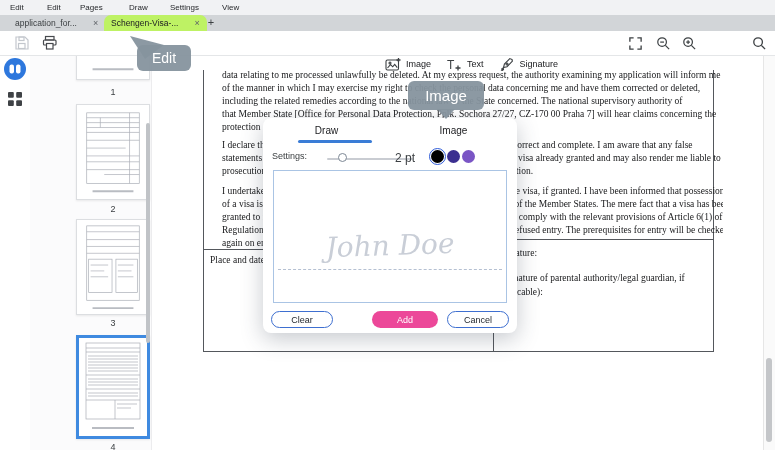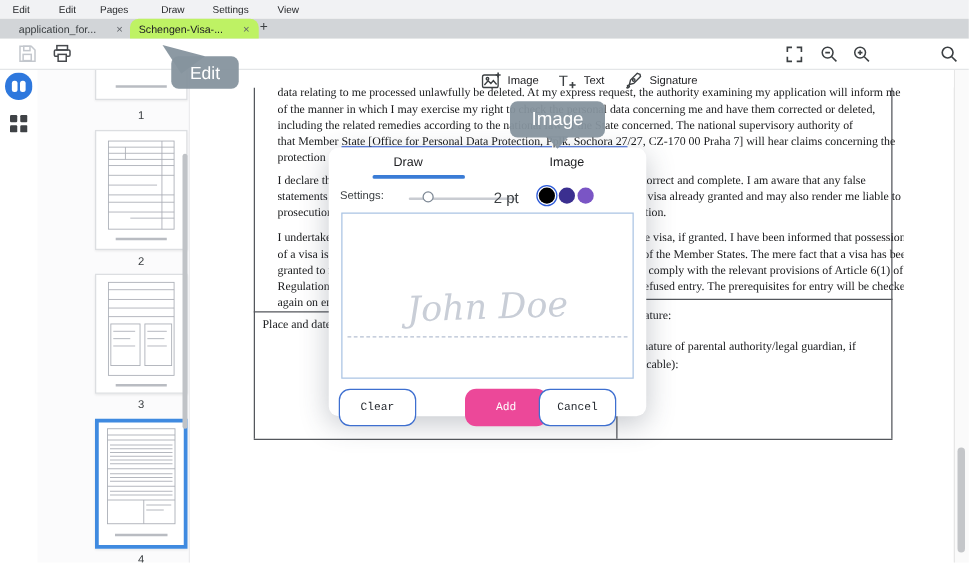--- a/index.html
+++ b/index.html
@@ -77,26 +77,26 @@
     border:1.5px solid #2e5bd8; }
   #dot1 { left:168px; top:32px; background:#000; }
   #dot2 { left:184px; background:#3b2f90; }
   #dot3 { left:199px; background:#7a55c5; }
   #sig-canvas { position:absolute; left:10px; top:52px; width:234px; height:133px;
     border:1px solid #aac4e4; background:#fff; }
   #sig-dash { position:absolute; left:4px; right:4px; top:98px; border-top:1px dashed #b5c0d2; }
   #sig-text { position:absolute; left:0; right:0; top:58px; text-align:center;
     font-family:"DejaVu Serif", serif; font-style:italic; font-size:28px; color:#c9ced7;
     transform:rotate(-2deg); }
-  .dlg-btn { position:absolute; top:193px; height:30px; border-radius:9px; font-size:9px;
-    display:flex; align-items:center; justify-content:center;font-family:Liberation Mono, monospace; }
+  .dlg-btn { position:absolute; top:193px; height:17px; border-radius:9px; font-size:9px;
+    display:flex; align-items:center; justify-content:center; }
   .dlg-btn.ghost { border:1px solid #3e6fd0; background:#fff; color:#24292f; width:62px; }
   #btn-add { left:109px; width:66px; background:#ec4899; color:#fff; }
   #btn-clear { left:8px; }
-  #btn-cancel { left:168px; }
+  #btn-cancel { left:184px; }
 
   
   .tooltip { position:absolute; background:rgba(134,147,158,.95); color:#fff; border-radius:6px;
     display:flex; align-items:center; justify-content:center; z-index:10; }
   #tooltip-edit  { left:137px; top:45px;  width:54px; height:26px; font-size:14px; }
   #tooltip-image { left:408px; top:81px; width:76px; height:29px; font-size:15px; }
   #tooltip-image-tail { position:absolute; left:29px; bottom:-9px; width:0; height:0;
     border-left:9px solid transparent; border-right:9px solid transparent;
     border-top:10px solid rgba(134,147,158,.95); }
   #tooltip-edit-tail { position:absolute; left:124px; top:33px; z-index:9; }

